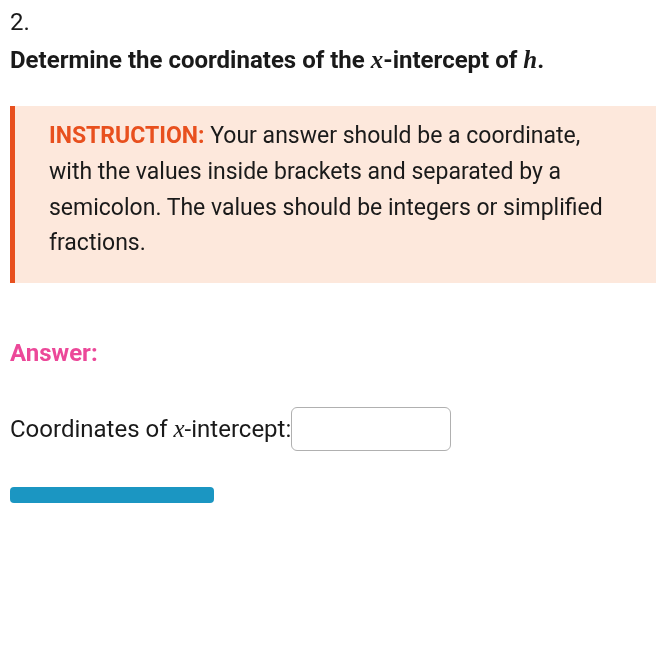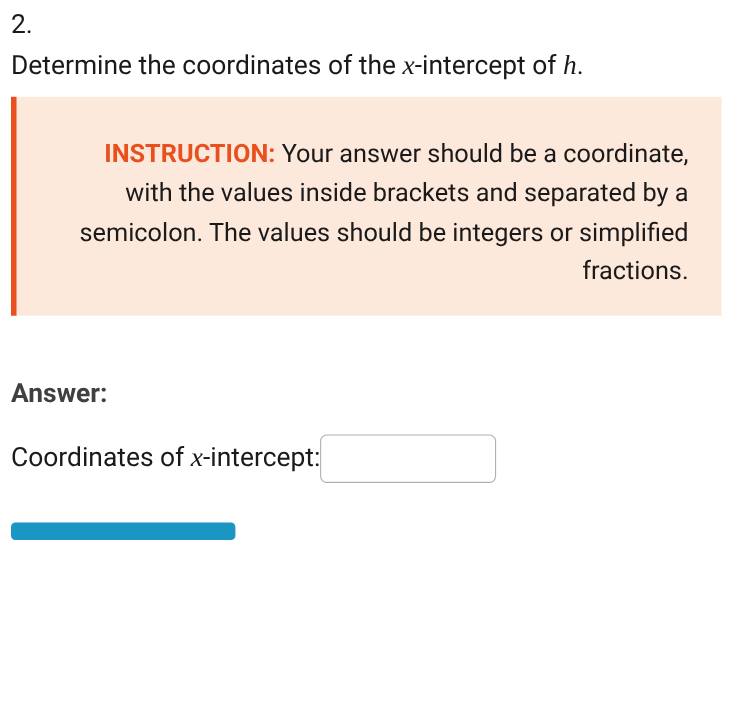--- a/index.html
+++ b/index.html
@@ -18,53 +18,52 @@
       padding: 8px 10px 0 10px;
     }
     .question-number {
       font-size: 24px;
       font-weight: 400;
       color: #1a1a1a;
       margin-bottom: 6px;
     }
     .question-text {
       font-size: 24px;
-      font-weight: 400;
+      font-weight: 700;
       color: #1a1a1a;
       line-height: 1.45;
-      margin-bottom: 10px;
+      margin-bottom: 28px;
     }
     .math-var {
       font-family: 'Times New Roman', Georgia, serif;
       font-style: italic;
       font-size: 25px;
     }
     .instruction-box {
       background: #fde8dc;
       border-left: 5px solid #e8501e;
-      padding: 34px 30px 22px 34px;
+      padding: 12px 30px 22px 34px;
       margin-bottom: 56px;
-      text-align: right;
     }
     .instruction-label {
       color: #e8501e;
       font-weight: 700;
       font-size: 23px;
     }
     .instruction-text {
       font-size: 23px;
       font-weight: 400;
       color: #1a1a1a;
       line-height: 1.55;
     }
     .answer-heading {
       font-size: 24px;
       font-weight: 700;
-      color: #404040;
-      margin-bottom: 24px;
+      color: #ec4899;
+      margin-bottom: 40px;
     }
     .answer-row {
       display: flex;
       align-items: center;
       margin-bottom: 36px;
     }
     .answer-label {
       font-size: 24px;
       font-weight: 400;
       color: #1a1a1a;

